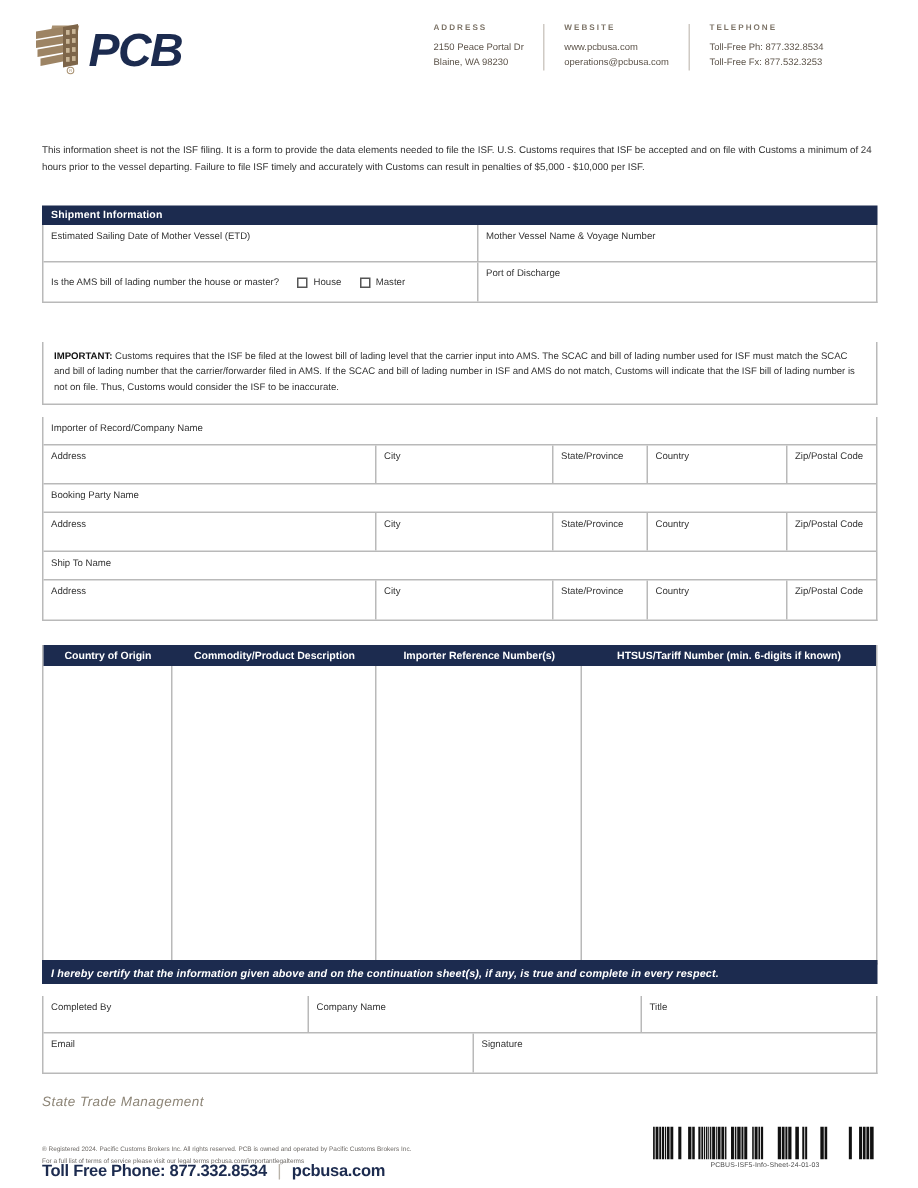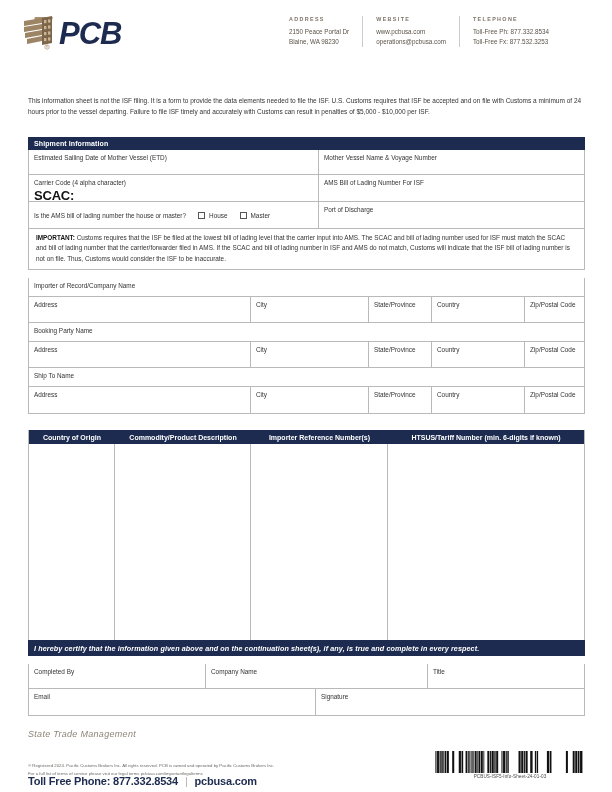--- a/index.html
+++ b/index.html
@@ -145,29 +145,20 @@
   <div class="grid" style="top:150px;">
     <div class="row" style="height:25px;">
       <div class="cell" style="width:290px;">
         <div class="lab">Estimated Sailing Date of Mother Vessel (ETD)</div>
       </div>
       <div class="cell" style="width:265px;">
         <div class="lab">Mother Vessel Name &amp; Voyage Number</div>
       </div>
     </div>
 
-    <div class="row" style="height:27px;">
-      <div class="cell" style="width:290px;">
-        <div class="lab">Carrier Code (4 alpha character)</div>
-        <div class="scac">SCAC:</div>
-      </div>
-      <div class="cell" style="width:265px;">
-        <div class="lab">AMS Bill of Lading Number For ISF</div>
-      </div>
-    </div>
 
     <div class="row" style="height:26px;">
       <div class="cell" style="width:290px;padding:0;">
         <div class="cbrow">
           <span class="q">Is the AMS bill of lading number the house or master?</span>
           <span class="cb"></span>
           <span class="cb-lab">House</span>
           <span class="cb"></span>
           <span class="cb-lab">Master</span>
         </div>

